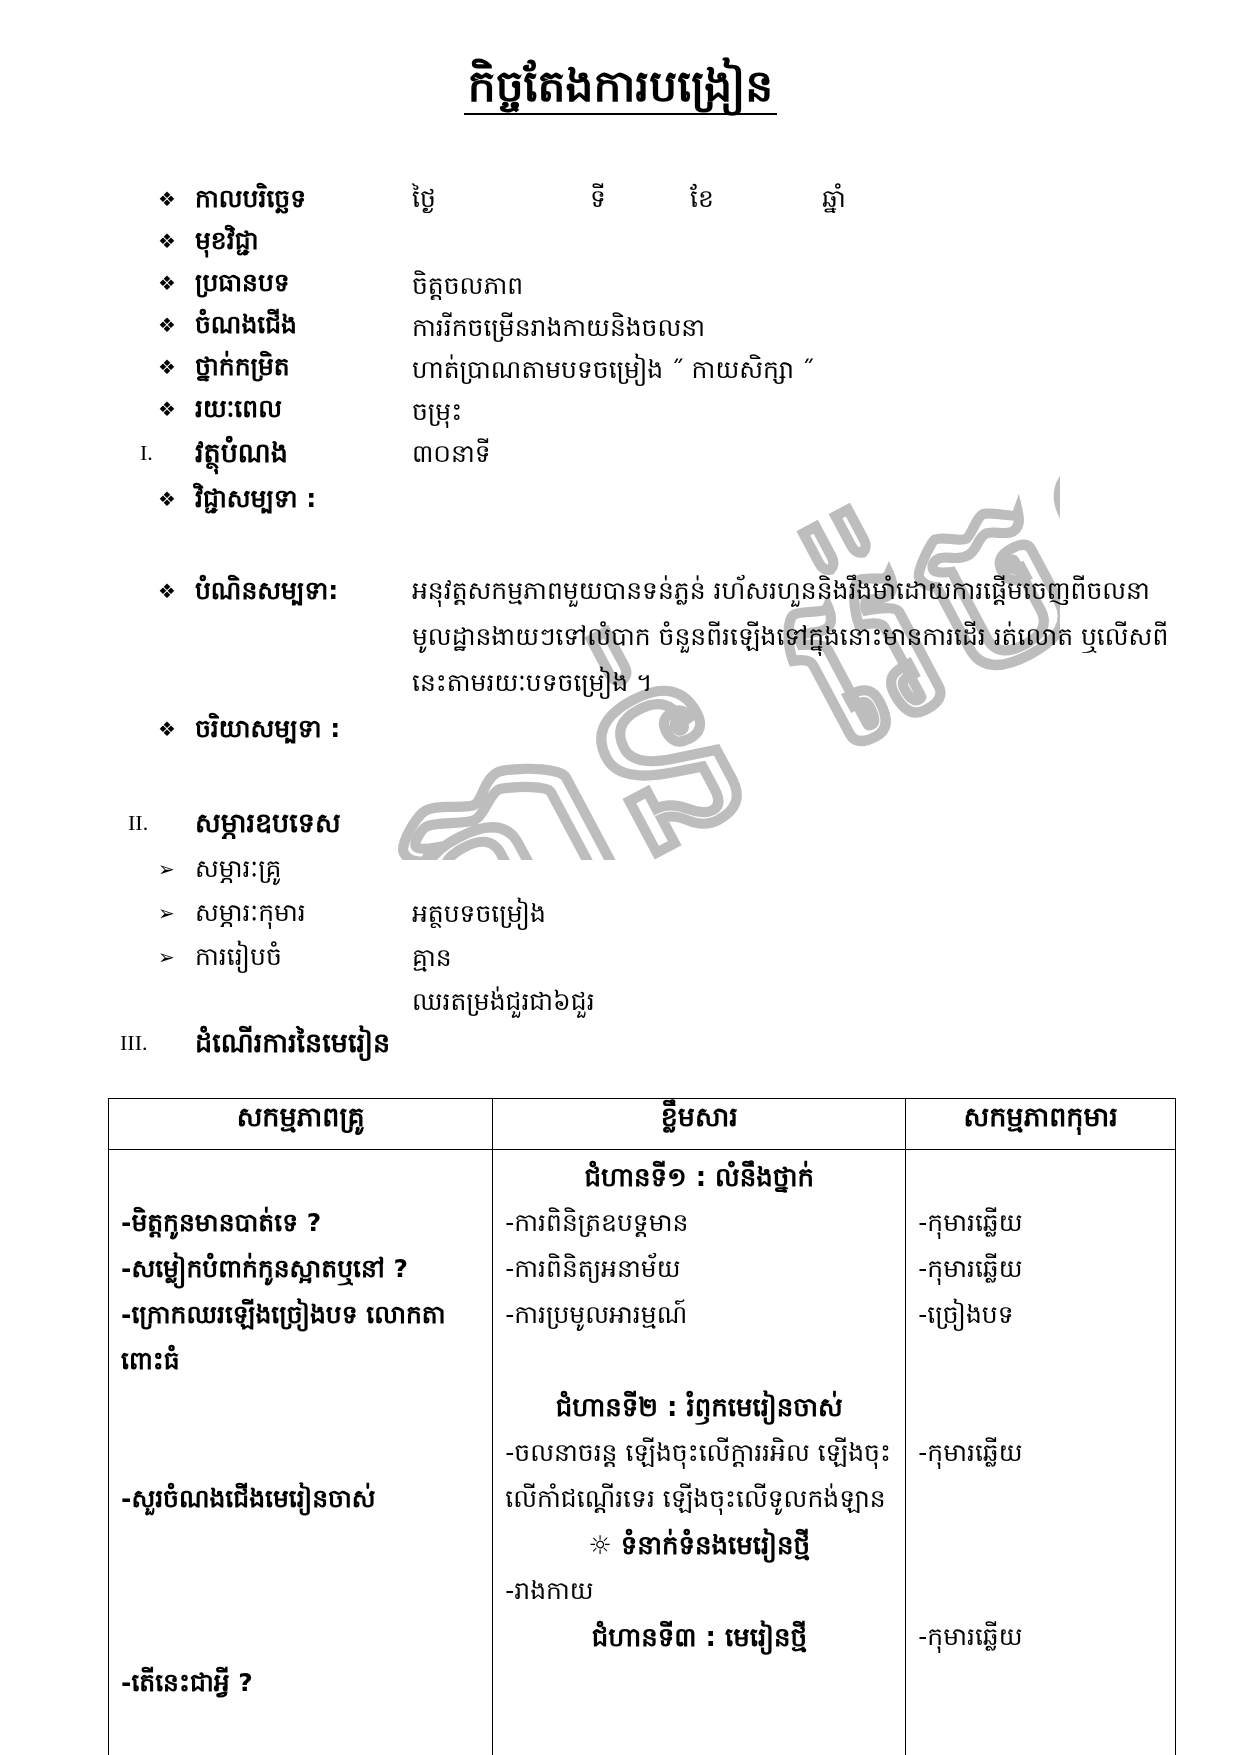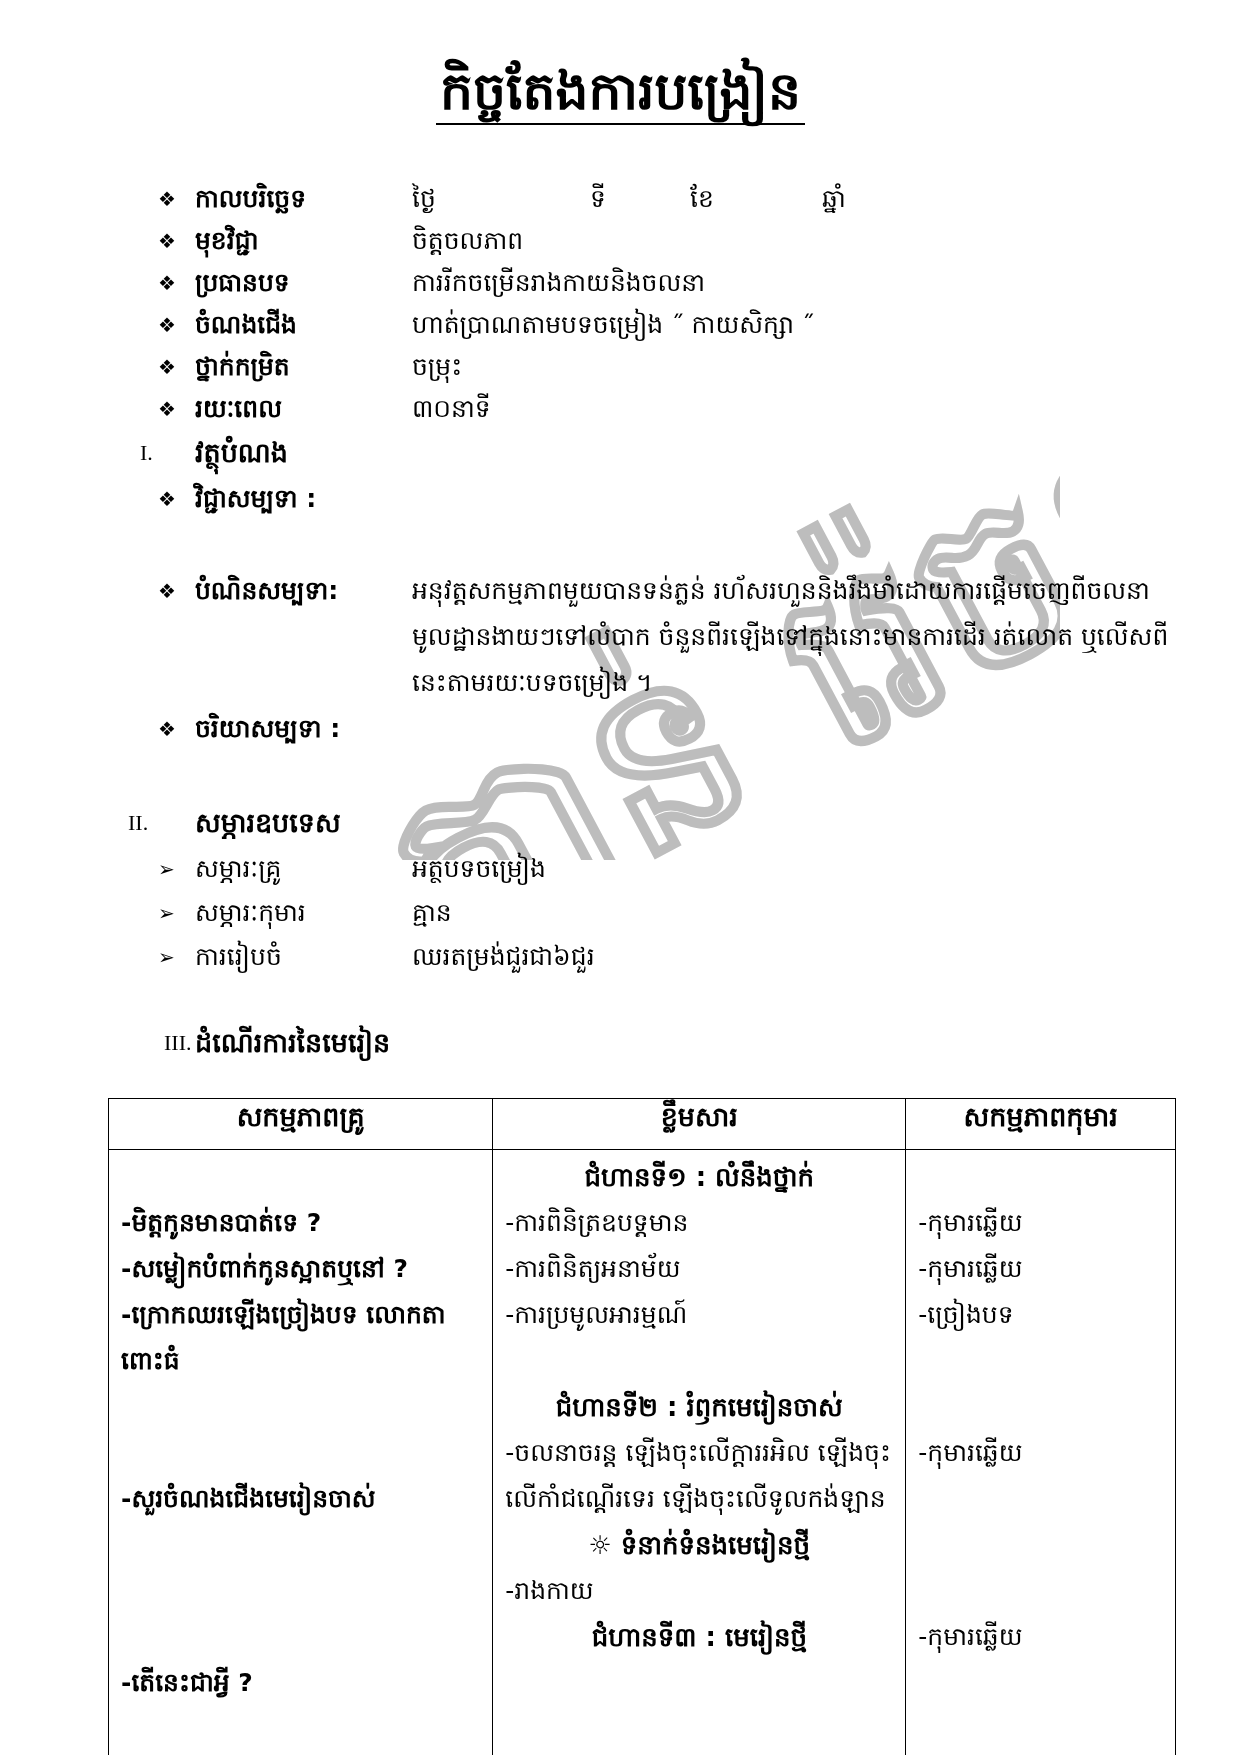--- a/index.html
+++ b/index.html
@@ -2,28 +2,28 @@
 <html><head>
 <meta charset="utf-8">
 <style>
   html, body { margin: 0; padding: 0; background: #ffffff; }
   body {
     width: 1241px; height: 1755px; position: relative; overflow: hidden;
     font-family: "DejaVu Sans", sans-serif; color: #000;
   }
   .title {
     position: absolute; left: 0; right: 0; top: 58px; text-align: center;
-    font-size: 52px; font-weight: bold;
+    font-size: 44px; font-weight: bold;
   }
   .title span { border-bottom: 2px solid #000; padding: 0 4px 2px; }
 
   .row { position: absolute; font-size: 25px; line-height: 46px; white-space: nowrap; }
   .bullet { position: absolute; left: 158px; font-size: 20px; }
   .label { position: absolute; left: 195px; font-weight: bold; }
-  .value { position: absolute; left: 412px; }
+  .value { position: absolute; left: 412px; margin-top: 45px; }
   .roman { position: absolute; font-family: "Liberation Serif", serif; font-size: 22px; }
   .section-title { position: absolute; left: 195px; font-weight: bold; font-size: 27px; }
   .para { position: absolute; left: 412px; width: 760px; font-size: 25px; line-height: 46px; white-space: normal; }
   .arrow { position: absolute; left: 158px; font-size: 20px; }
 
   .date-parts { position: absolute; left: 412px; width: 500px; }
   .date-parts span { position: absolute; }
 
   table.plan {
     position: absolute; left: 108px; top: 1098px; width: 1068px;
@@ -120,21 +120,21 @@
   <span class="label" style="font-weight:normal">សម្ភារៈកុមារ</span>
   <span class="value">គ្មាន</span>
 </div>
 <div class="row" style="top:934px;left:0;width:1241px;">
   <span class="arrow">➢</span>
   <span class="label" style="font-weight:normal">ការរៀបចំ</span>
   <span class="value">ឈរតម្រង់ជួរជា៦ជួរ</span>
 </div>
 
 <div class="row" style="top:1020px;left:0;width:1241px;">
-  <span class="roman" style="left:120px;margin-left:44px;">III.</span>
+  <span class="roman" style="left:120px;">III.</span>
   <span class="section-title">ដំណើរការនៃមេរៀន</span>
 </div>
 
 <table class="plan">
   <thead>
     <tr>
       <th class="c1">សកម្មភាពគ្រូ</th>
       <th class="c2">ខ្លឹមសារ</th>
       <th class="c3">សកម្មភាពកុមារ</th>
     </tr>

